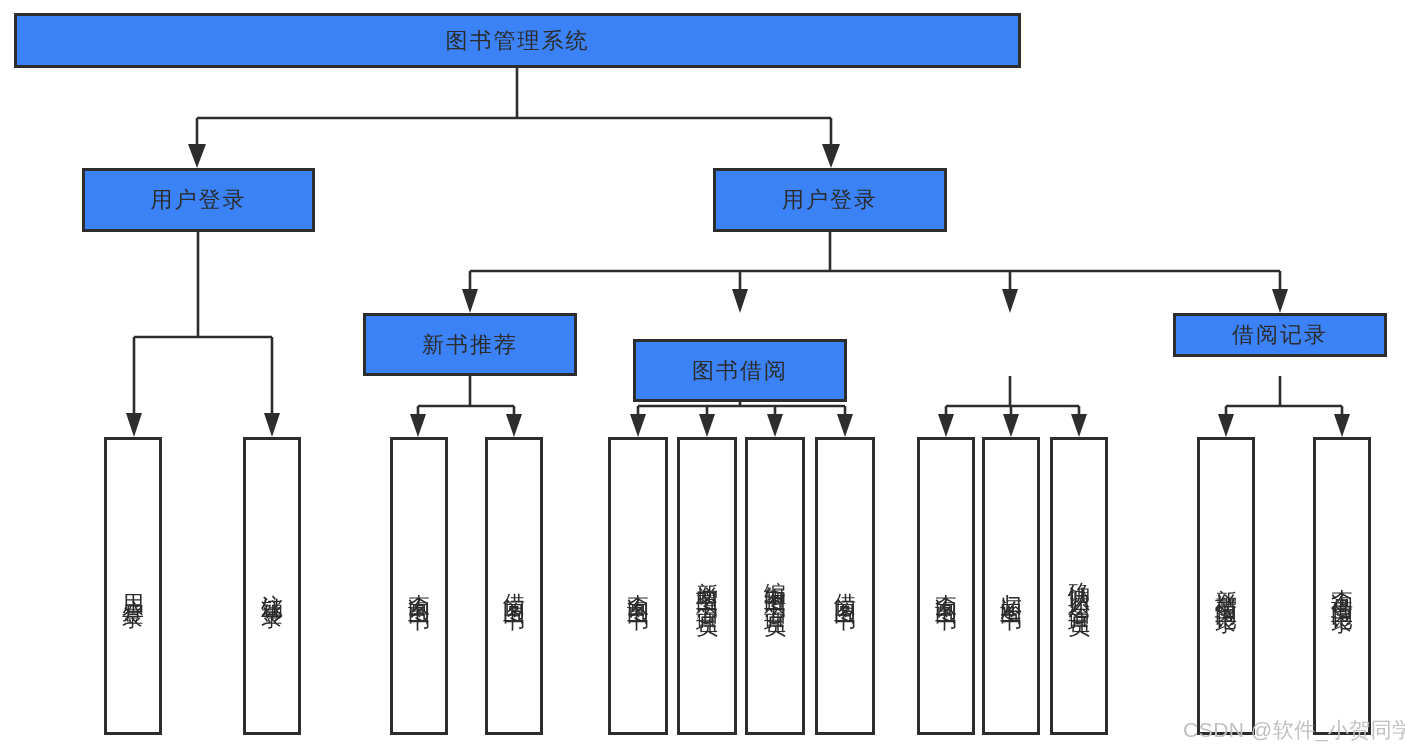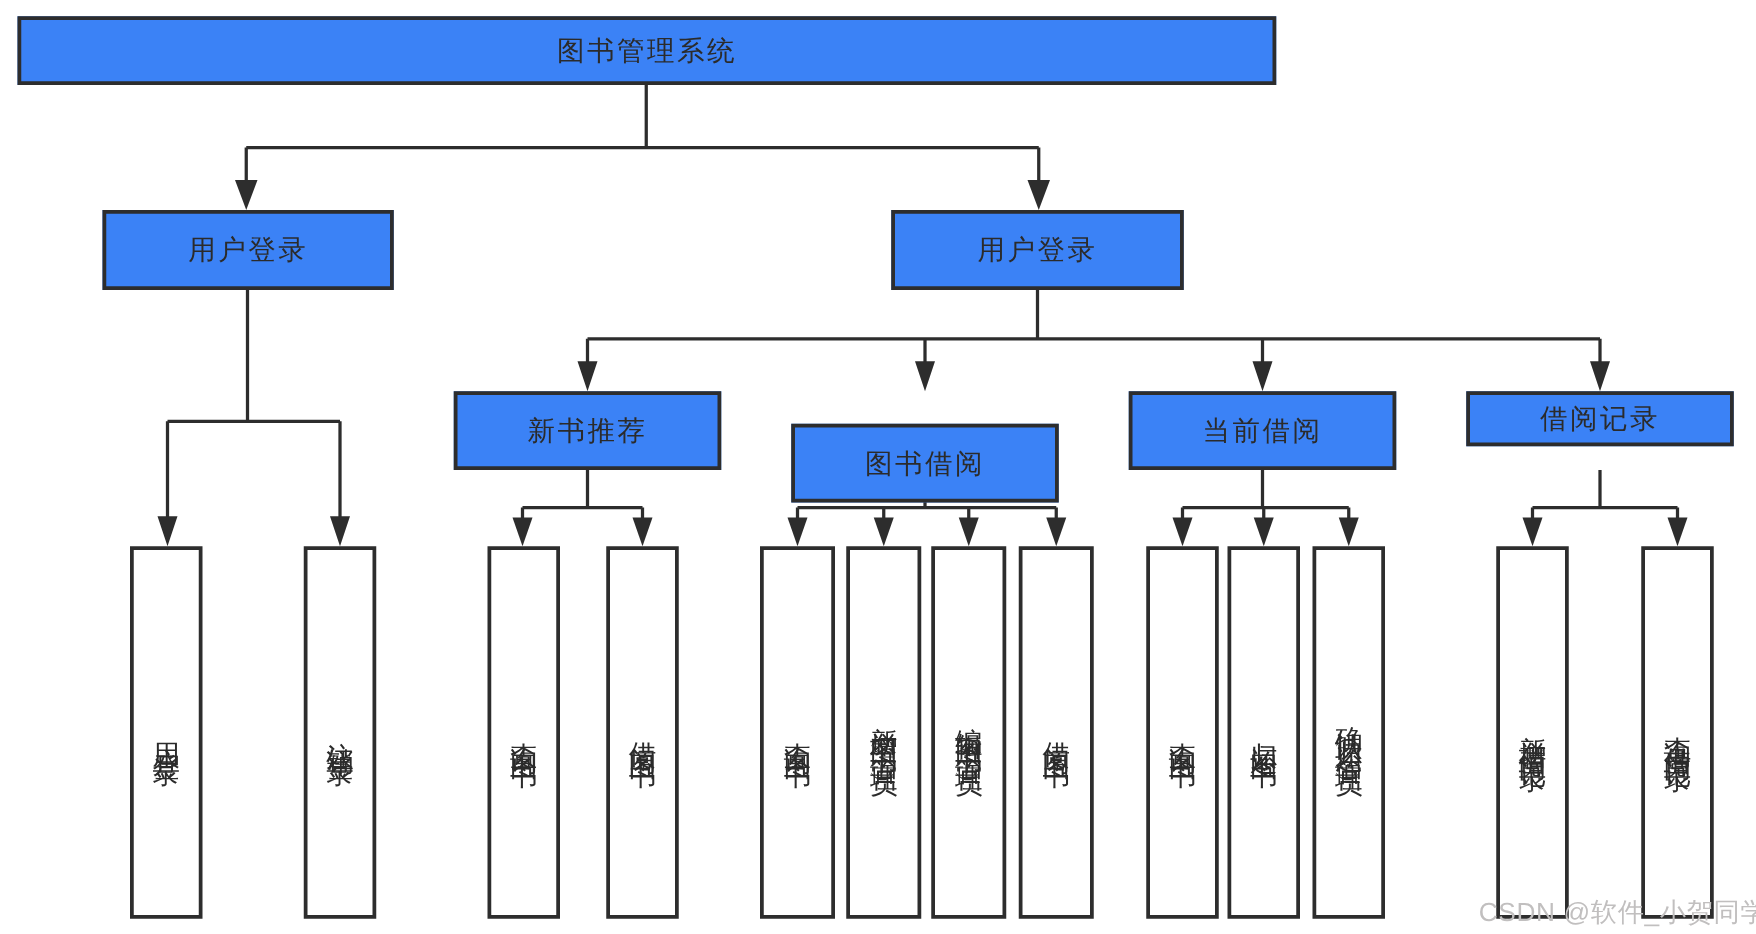--- a/index.html
+++ b/index.html
@@ -131,23 +131,20 @@
   <div class="hbox" style="left:713px; top:168px; width:234px; height:64px;">
     <span class="lbl">用户登录</span>
   </div>
 
   <div class="hbox" style="left:363px; top:313px; width:214px; height:63px;text-align:right;">
     <span class="lbl">新书推荐</span>
   </div>
   <div class="hbox" style="left:633px; top:313px; width:214px; height:63px;margin-top:26px;">
     <span class="lbl">图书借阅</span>
   </div>
-  <div class="hbox" style="left:903px; top:313px; width:214px; height:63px;">
-    <span class="lbl">当前借阅</span>
-  </div>
   <div class="hbox" style="left:1173px; top:313px; width:214px; height:44px;">
     <span class="lbl">借阅记录</span>
   </div>
 
   <div class="vbox" style="left:104px; width:58px;">
     <span class="lbl">用户登录</span>
   </div>
   <div class="vbox" style="left:243px; width:58px;">
     <span class="lbl">注销登录</span>
   </div>

